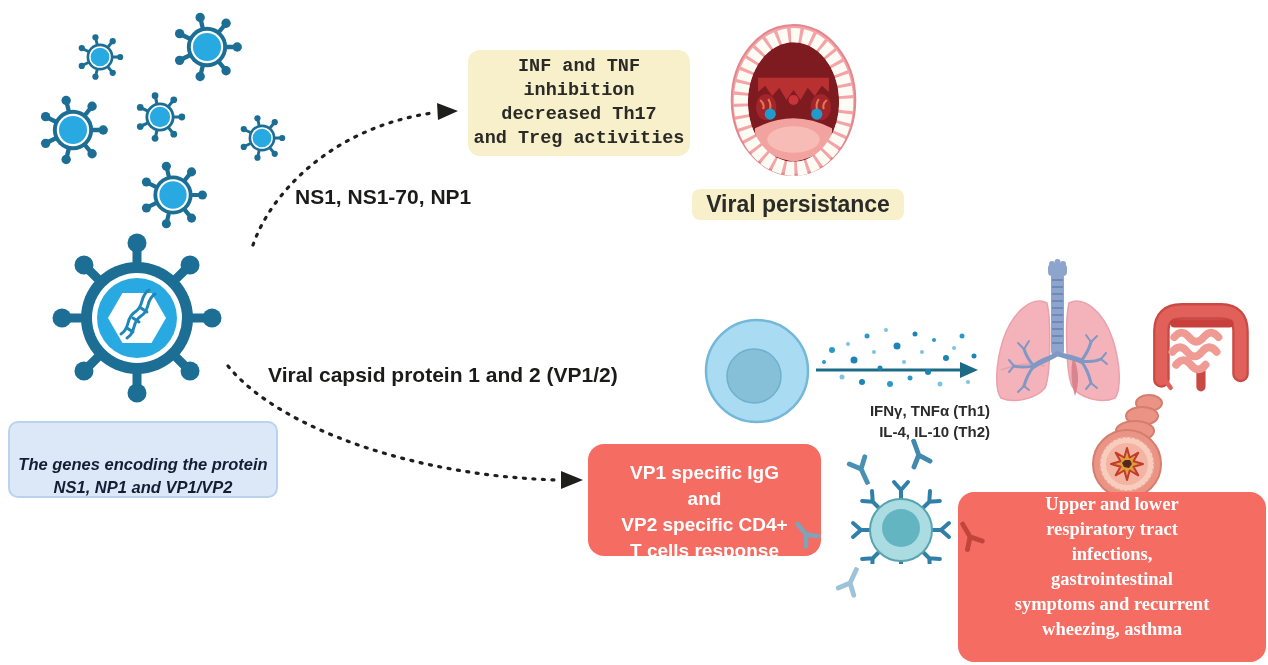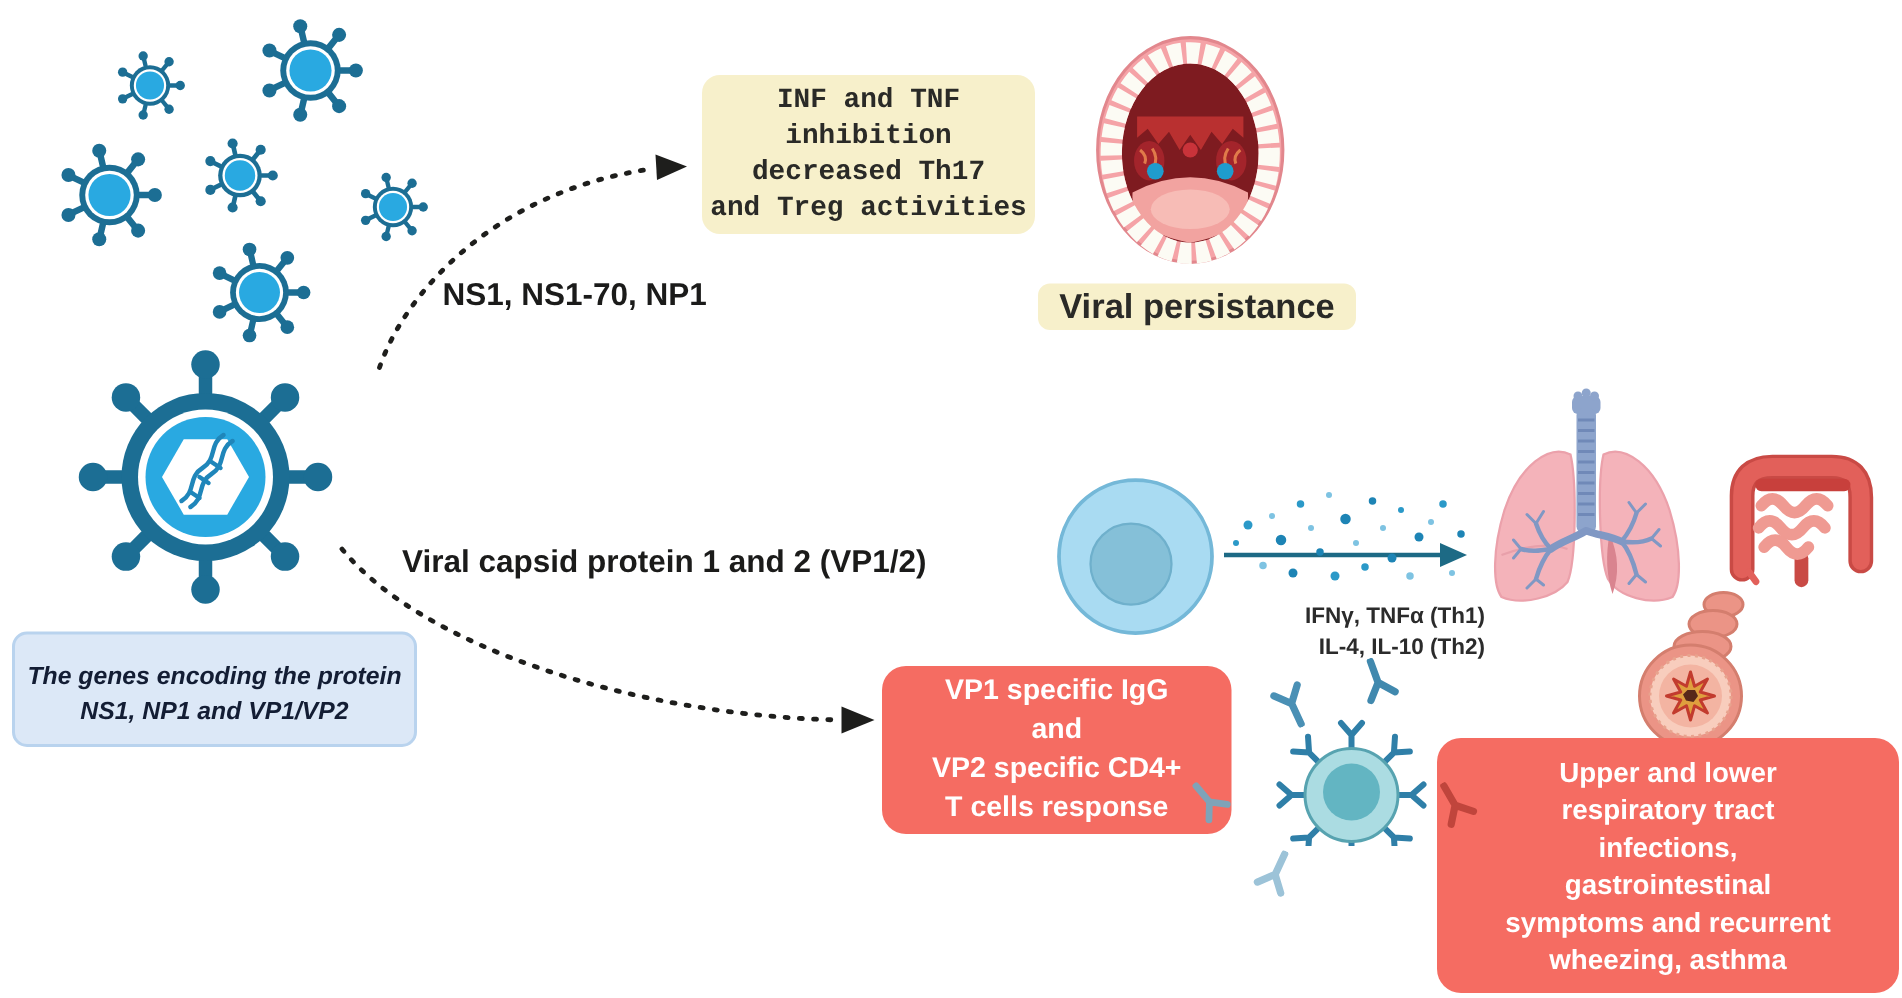--- a/index.html
+++ b/index.html
@@ -152,21 +152,21 @@
       <path d="M113 80 q-5 4 -3 9 M105 79 q-4 6 -1 12" stroke="#e07a4a" stroke-width="2" fill="none"></path>
       <circle cx="103" cy="94" r="5.5" fill="#1f9ccd"></circle>
     </g>
     <path d="M42 108 Q80 88 118 108 Q120 134 80 141 Q40 134 42 108 Z" fill="#f2a3a0"></path>
     <ellipse cx="80" cy="119" rx="26" ry="13" fill="#f7bcb6"></ellipse>
     <ellipse cx="80" cy="82" rx="52" ry="66" fill="none" stroke="#fcfbf4" stroke-width="14" stroke-dasharray="8.5 3"></ellipse>
   </svg>
 
   <div class="abs note note-yellow" style="left:692px;top:189px;width:212px;height:31px;font-size:23px;line-height:31px;font-weight:700;border-radius:8px;">Viral persistance</div>
 
-  <div class="abs note note-red pre" style="left:588px;top:444px;width:233px;height:112px;font-size:19px;line-height:26px;padding-top:4px;border-radius:16px;">VP1 specific IgG
+  <div class="abs note note-red pre" style="left:588px;top:444px;width:233px;height:112px;font-size:19px;line-height:26px;padding-top:16px;border-radius:16px;">VP1 specific IgG
 and
 VP2 specific CD4+
 T cells response</div>
 
   <svg class="abs" style="left:703px;top:317px;" width="108" height="108" viewBox="0 0 108 108">
     <circle cx="54" cy="54" r="51" fill="#a9dbf2" stroke="#74b8d8" stroke-width="2.5"></circle>
     <circle cx="51" cy="59" r="27" fill="#85c0d8" stroke="#6fb0cc" stroke-width="1.5"></circle>
   </svg>
 
   <svg class="abs" style="left:812px;top:322px;" width="178" height="100" viewBox="0 0 178 100">
@@ -301,27 +301,27 @@
   <svg class="abs" style="left:849px;top:456px;color:#4a90b5;transform:rotate(-25deg);" width="26" height="30">
       <use href="#sym-antibody"></use>
     </svg>
   <svg class="abs" style="left:838px;top:566px;color:#9cc3d8;transform:rotate(205deg);" width="26" height="30">
       <use href="#sym-antibody"></use>
     </svg>
   <svg class="abs" style="left:793px;top:519px;color:#7fa3b8;transform:rotate(140deg);" width="24" height="28">
       <use href="#sym-antibody"></use>
     </svg>
 
-  <div class="abs note note-red pre" style="left:958px;top:492px;width:308px;height:170px;font-size:18.5px;line-height:25px;padding-top:10px;border-radius:16px;">Upper and lower
+  <div class="abs note note-red pre" style="left:958px;top:492px;width:308px;height:170px;font-size:18.5px;line-height:25px;padding-top:0;border-radius:16px;font-family:Liberation Serif, serif;">Upper and lower
 respiratory tract
 infections,
 gastrointestinal
 symptoms and recurrent
 wheezing, asthma</div>
 
   <svg class="abs" style="left:956px;top:520px;color:#c0453c;transform:rotate(150deg);" width="26" height="30">
       <use href="#sym-antibody"></use>
     </svg>
 
-  <div class="abs note note-blue pre" style="left:8px;top:421px;width:270px;height:77px;font-size:16.5px;line-height:23px;padding-top:17px;border-radius:10px;">The genes encoding the protein
+  <div class="abs note note-blue pre" style="left:8px;top:421px;width:270px;height:77px;font-size:16.5px;line-height:23px;padding-top:30px;border-radius:10px;">The genes encoding the protein
 NS1, NP1 and VP1/VP2</div>
 
 </div>
 
 </body></html>

